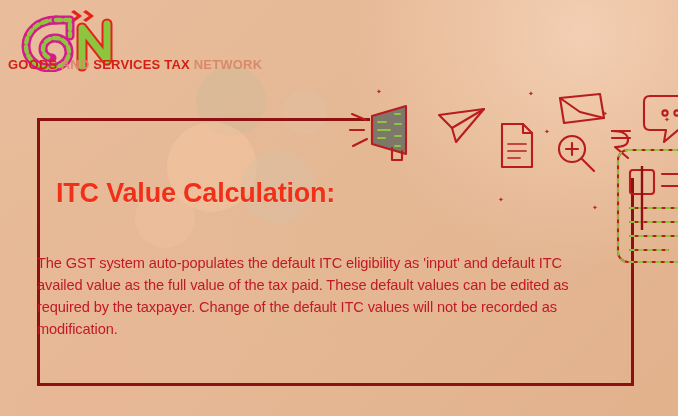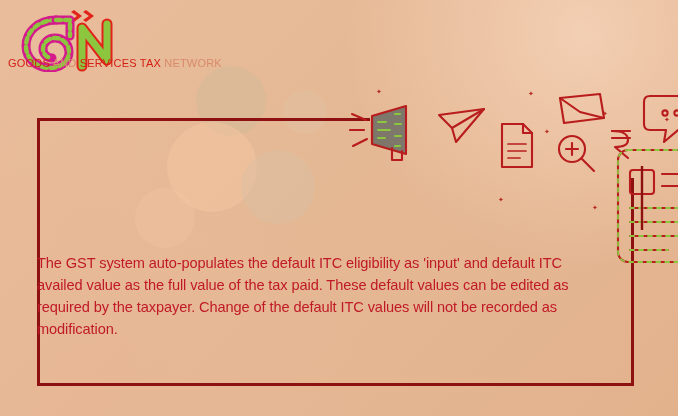--- a/index.html
+++ b/index.html
@@ -42,22 +42,22 @@
     left: 8px;
     top: 4px;
     width: 160px;
     height: 68px;
   }
   #logo svg { display: block; }
   .logo-tagline {
     position: absolute;
     left: 8px;
     top: 57px;
-    font-size: 11px;
-    font-weight: normal;
+    font-size: 13px;
+    font-weight: bold;
     letter-spacing: 0.2px;
     white-space: nowrap;
   }
   .tg-red   { color: #d32016; }
   .tg-faint { color: #d98a6a; }
 
   
   .frame-line {
     position: absolute;
     background: #8e1111;
@@ -162,20 +162,21 @@
     <span class="tg-faint">AND</span>
     <span class="tg-red">SERVICES TAX</span>
     <span class="tg-faint">NETWORK</span>
   </div>
 
   <div class="frame-line frame-top"></div>
   <div class="frame-line frame-left"></div>
   <div class="frame-line frame-bottom"></div>
   <div class="frame-line frame-right"></div>
 
+  <div id="headline">ITC Value Calculation:</div>
 
   <div id="body-copy">
     <p>The GST system auto-populates the default ITC eligibility as 'input' and default ITC availed value as the full value of the tax paid. These default values can be edited as required by the taxpayer. Change of the default ITC values will not be recorded as modification.</p>
   </div>
 
   <div id="icon-cluster">
 
     <div class="ic" style="left:0px; top:18px;">
       <svg width="74" height="62" viewBox="0 0 74 62">
         <path class="stroke-red" d="M4 12 L18 18"></path>

